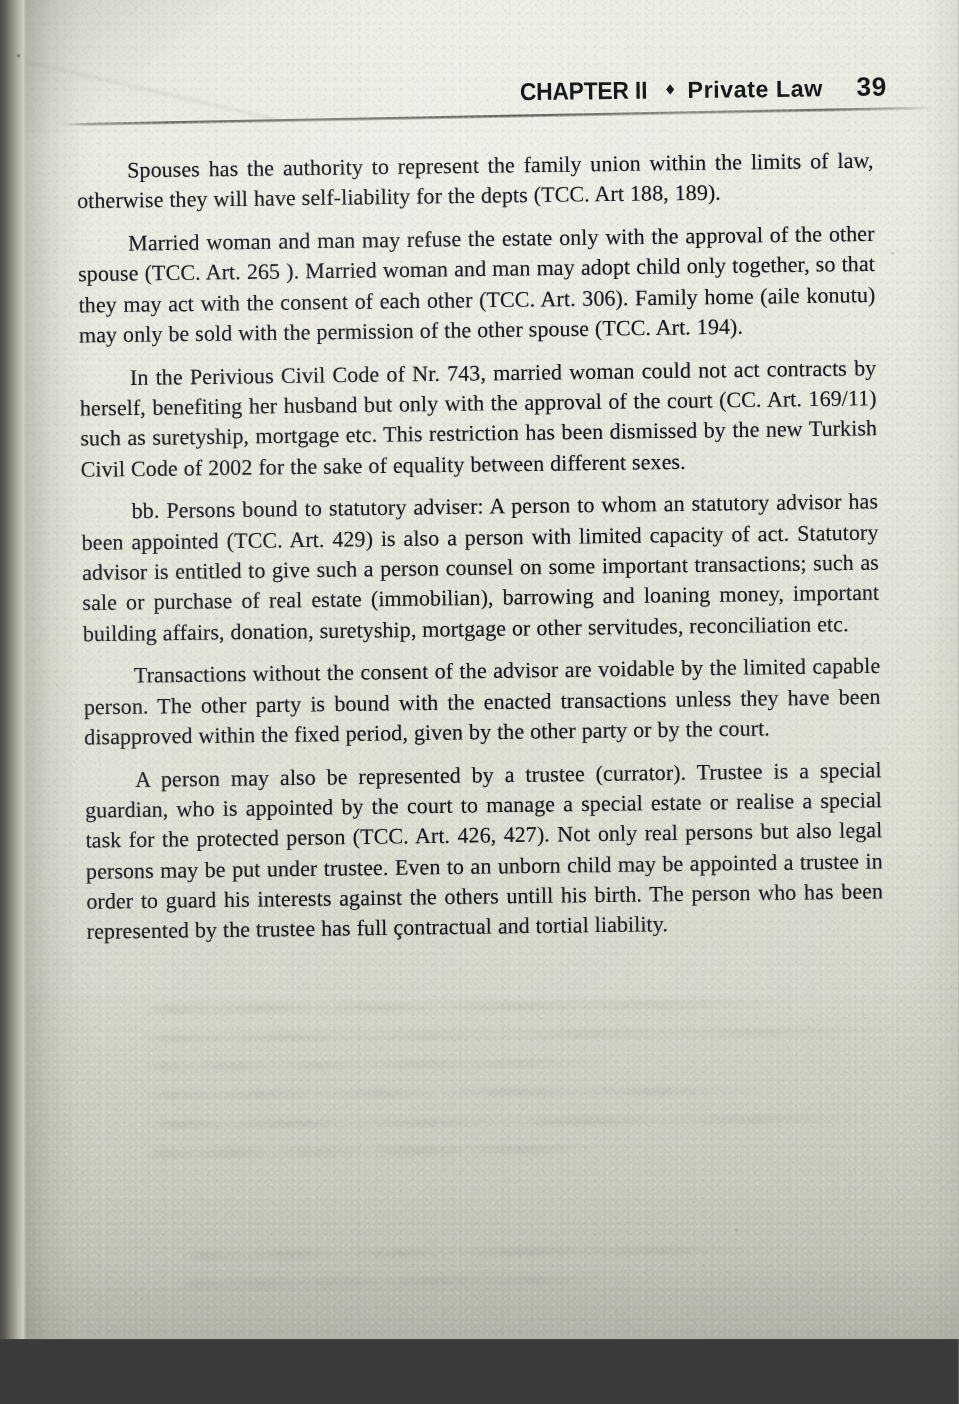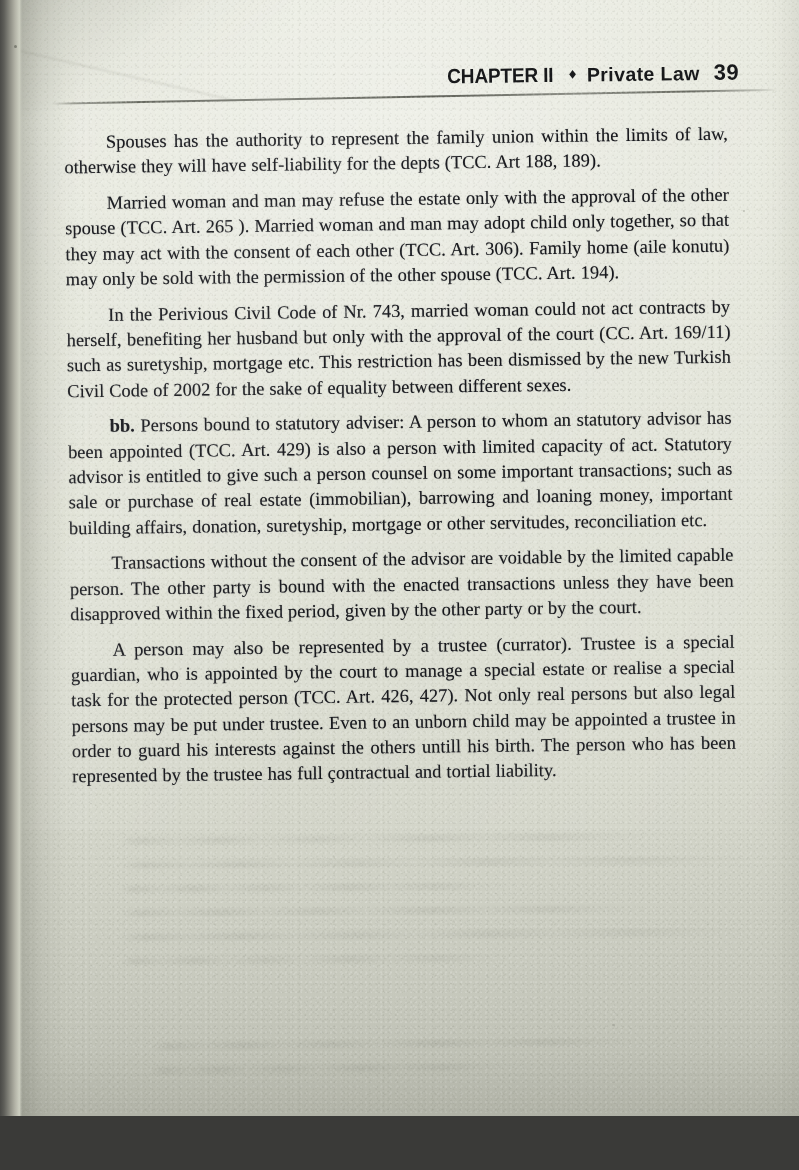--- a/index.html
+++ b/index.html
@@ -226,21 +226,21 @@
     font-family: "Liberation Sans", "DejaVu Sans", sans-serif;
     font-weight: bold;
     font-size: 19.5px;
     letter-spacing: 0.4px;
     white-space: nowrap;
   }
   .hdr-pageno {
     font-family: "Liberation Sans", "DejaVu Sans", sans-serif;
     font-weight: bold;
     font-size: 22px;
-    margin-left: 14px;
+    margin-left: 28px;
     letter-spacing: 0.5px;
   }
 
   
   .header-rule {
     position: absolute;
     left: 56px;
     width: 726px;
     top: 96px;
     height: 2px;
@@ -272,21 +272,21 @@
     text-justify: inter-word;
     font-size: 18.4px;
     line-height: 25.3px;
     color: #14151a;
     text-indent: 42px;
     letter-spacing: 0.04px;
     word-spacing: 0.3px;
     text-shadow: 0 0 0.9px rgba(25,26,30,0.50);
   }
   .lbl-bb {
-    font-weight: bold;
+    font-weight: normal;
     margin-top: 26px;
   }
 
   
   .ink-fade {
     position: absolute;
     left: 0; right: 0; top: 110px; height: 720px;
     background: linear-gradient(115deg,
       rgba(255,255,255,0.00) 0%,
       rgba(255,255,255,0.14) 28%,

